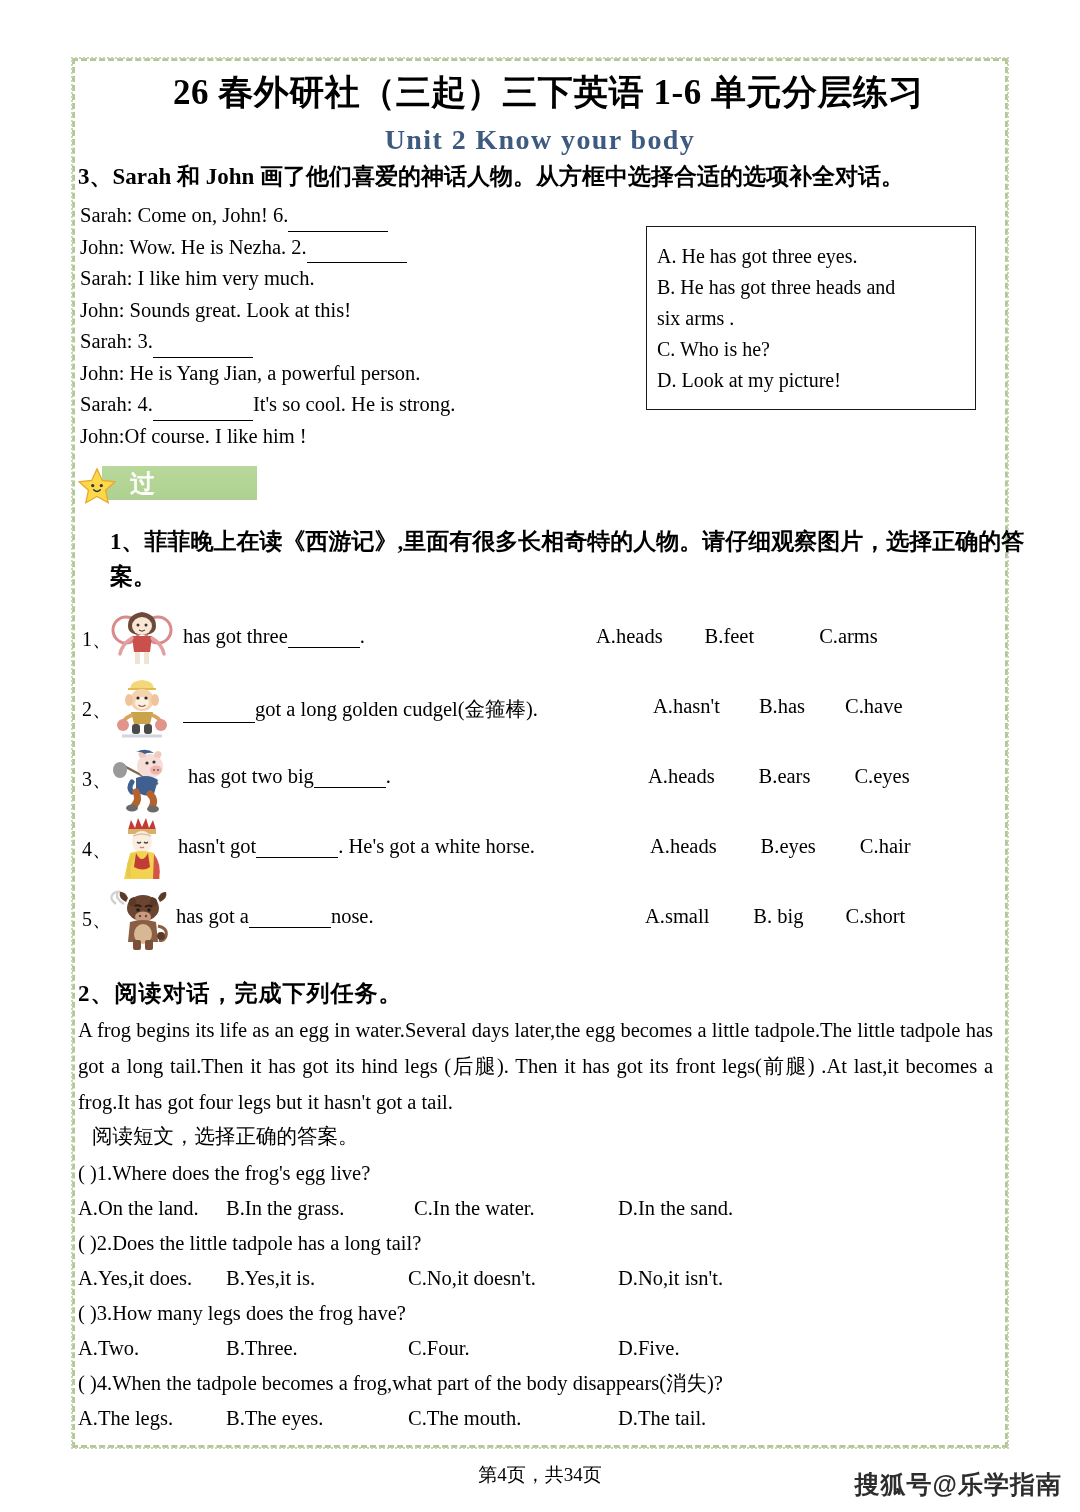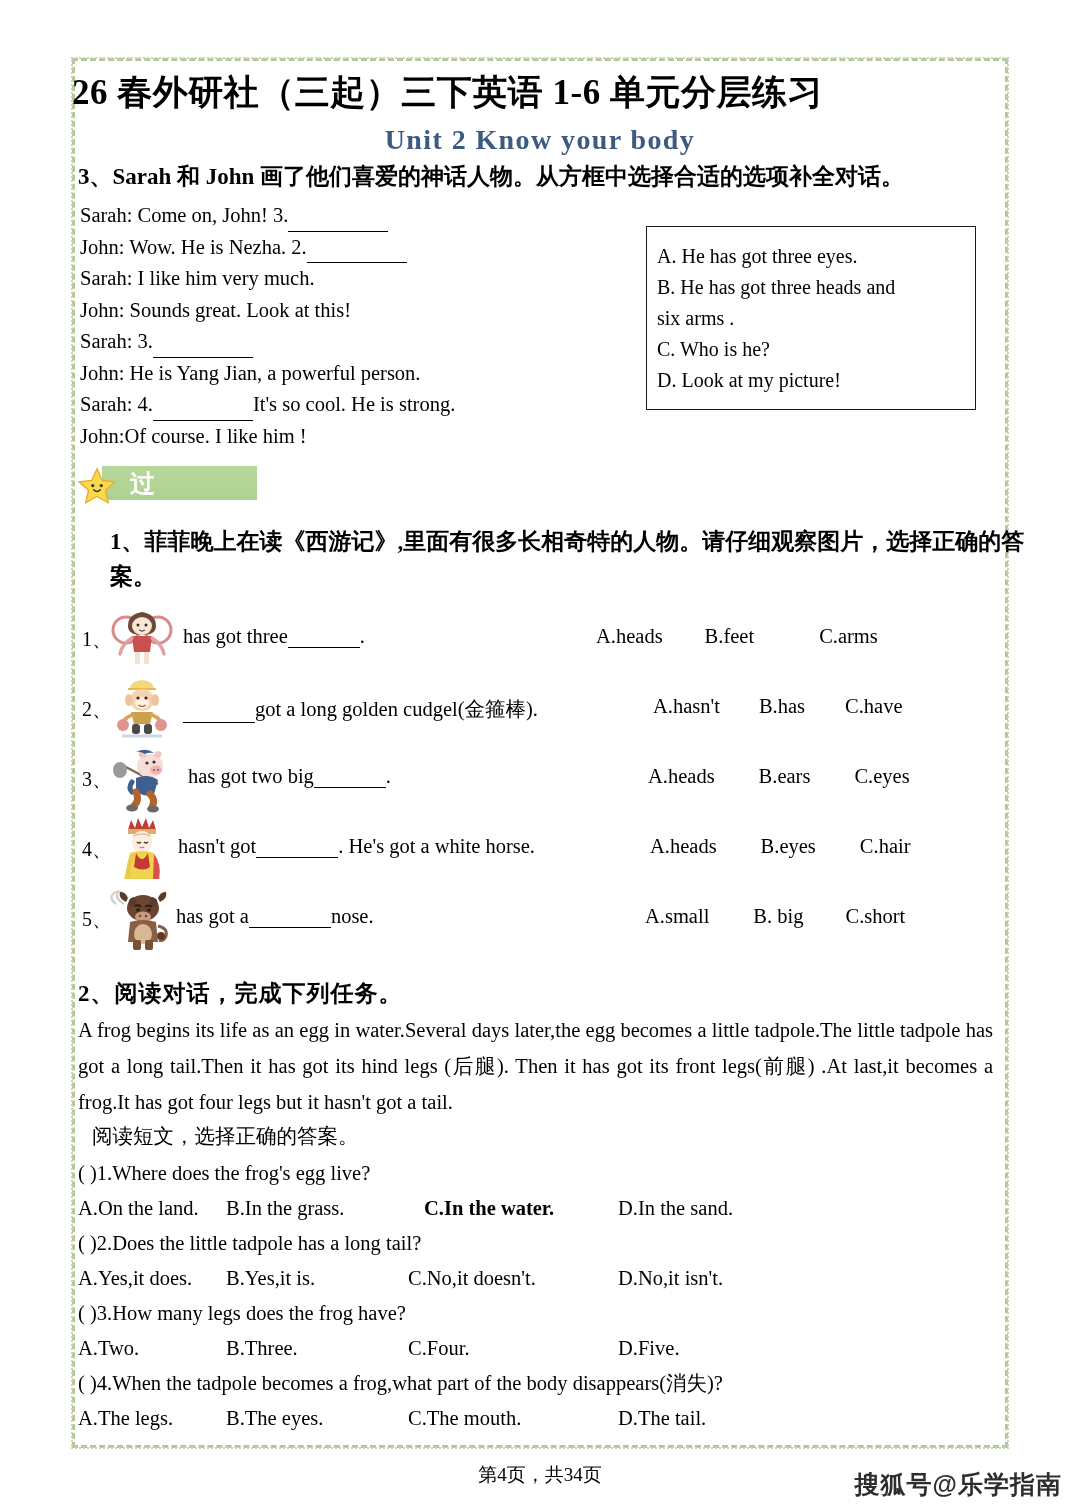--- a/index.html
+++ b/index.html
@@ -41,21 +41,21 @@
     left: -4px; top: -4px; right: -4px; bottom: -4px;
     border: 2px dotted #c6d7b0;
   }
 
   
   .main-title {
     position: absolute;
     left: 72px;
     top: 68px;
     width: 852px;
-    text-align: left;
+    text-align: right;
     font-size: 35px;
     font-weight: bold;
     letter-spacing: 0.5px;
     line-height: 50px;
     color: #000;
   }
   .unit-title {
     position: absolute;
     left: 72px;
     top: 124px;
@@ -260,21 +260,21 @@
 <div class="page">
 
   <div class="deco-border"></div>
 
   <div class="main-title">26 春外研社（三起）三下英语 1-6 单元分层练习</div>
   <div class="unit-title">Unit 2 Know your body</div>
 
   <div class="q3-stem">3、Sarah 和 John 画了他们喜爱的神话人物。从方框中选择合适的选项补全对话。</div>
 
   <div class="dialogue" id="dialogue">
-      <div class="line"><span>Sarah: Come on, John! 3.</span><span class="blank-u bl-100"></span></div>
+      <div class="line"><span>Sarah: Come on, John! 6.</span><span class="blank-u bl-100"></span></div>
       <div class="line"><span>John: Wow. He is Nezha. 2.</span><span class="blank-u bl-100"></span></div>
       <div class="line"><span>Sarah: I like him very much.</span></div>
       <div class="line"><span>John: Sounds great. Look at this!</span></div>
       <div class="line"><span>Sarah: 3.</span><span class="blank-u bl-100"></span></div>
       <div class="line"><span>John: He is Yang Jian, a powerful person.</span></div>
       <div class="line"><span>Sarah: 4.</span><span class="blank-u bl-100"></span><span>It's so cool. He is strong.</span></div>
       <div class="line"><span>John:Of course. I like him !</span></div>
     </div>
 
   <div class="opt-box" id="optbox">
@@ -417,21 +417,21 @@
 
   <div class="q2-stem">2、阅读对话，完成下列任务。</div>
   <div class="passage">A frog begins its life as an egg in water.Several days later,the egg becomes a little tadpole.The little tadpole has got a long tail.Then it has got its hind legs (后腿). Then it has got its front legs(前腿) .At last,it becomes a frog.It has got four legs but it hasn't got a tail.</div>
   <div class="sub-instr">阅读短文，选择正确的答案。</div>
 
   <div class="mcq" id="mcq">
       <div class="qline"><span class="paren">(          )</span><span>1.Where does the frog's egg live?</span></div>
       <div class="ansline" style="position: relative; height: 35px;">
         <span style="position: absolute; left: 0px; white-space: nowrap;">A.On the land.</span>
         <span style="position: absolute; left: 148px; white-space: nowrap;">B.In the grass.</span>
-        <span style="position: absolute; left: 346px; white-space: nowrap; font-weight: bold;">C.In the water.</span>
+        <span style="position: absolute; left: 336px; white-space: nowrap;">C.In the water.</span>
         <span style="position: absolute; left: 540px; white-space: nowrap;">D.In the sand.</span>
       </div>
       <div class="qline"><span class="paren">(          )</span><span>2.Does   the   little   tadpole   has   a   long tail?</span></div>
       <div class="ansline" style="position: relative; height: 35px;">
         <span style="position: absolute; left: 0px; white-space: nowrap;">A.Yes,it does.</span>
         <span style="position: absolute; left: 148px; white-space: nowrap;">B.Yes,it is.</span>
         <span style="position: absolute; left: 330px; white-space: nowrap;">C.No,it doesn't.</span>
         <span style="position: absolute; left: 540px; white-space: nowrap;">D.No,it isn't.</span>
       </div>
       <div class="qline"><span class="paren">(          )</span><span>3.How many legs does the frog have?</span></div>

